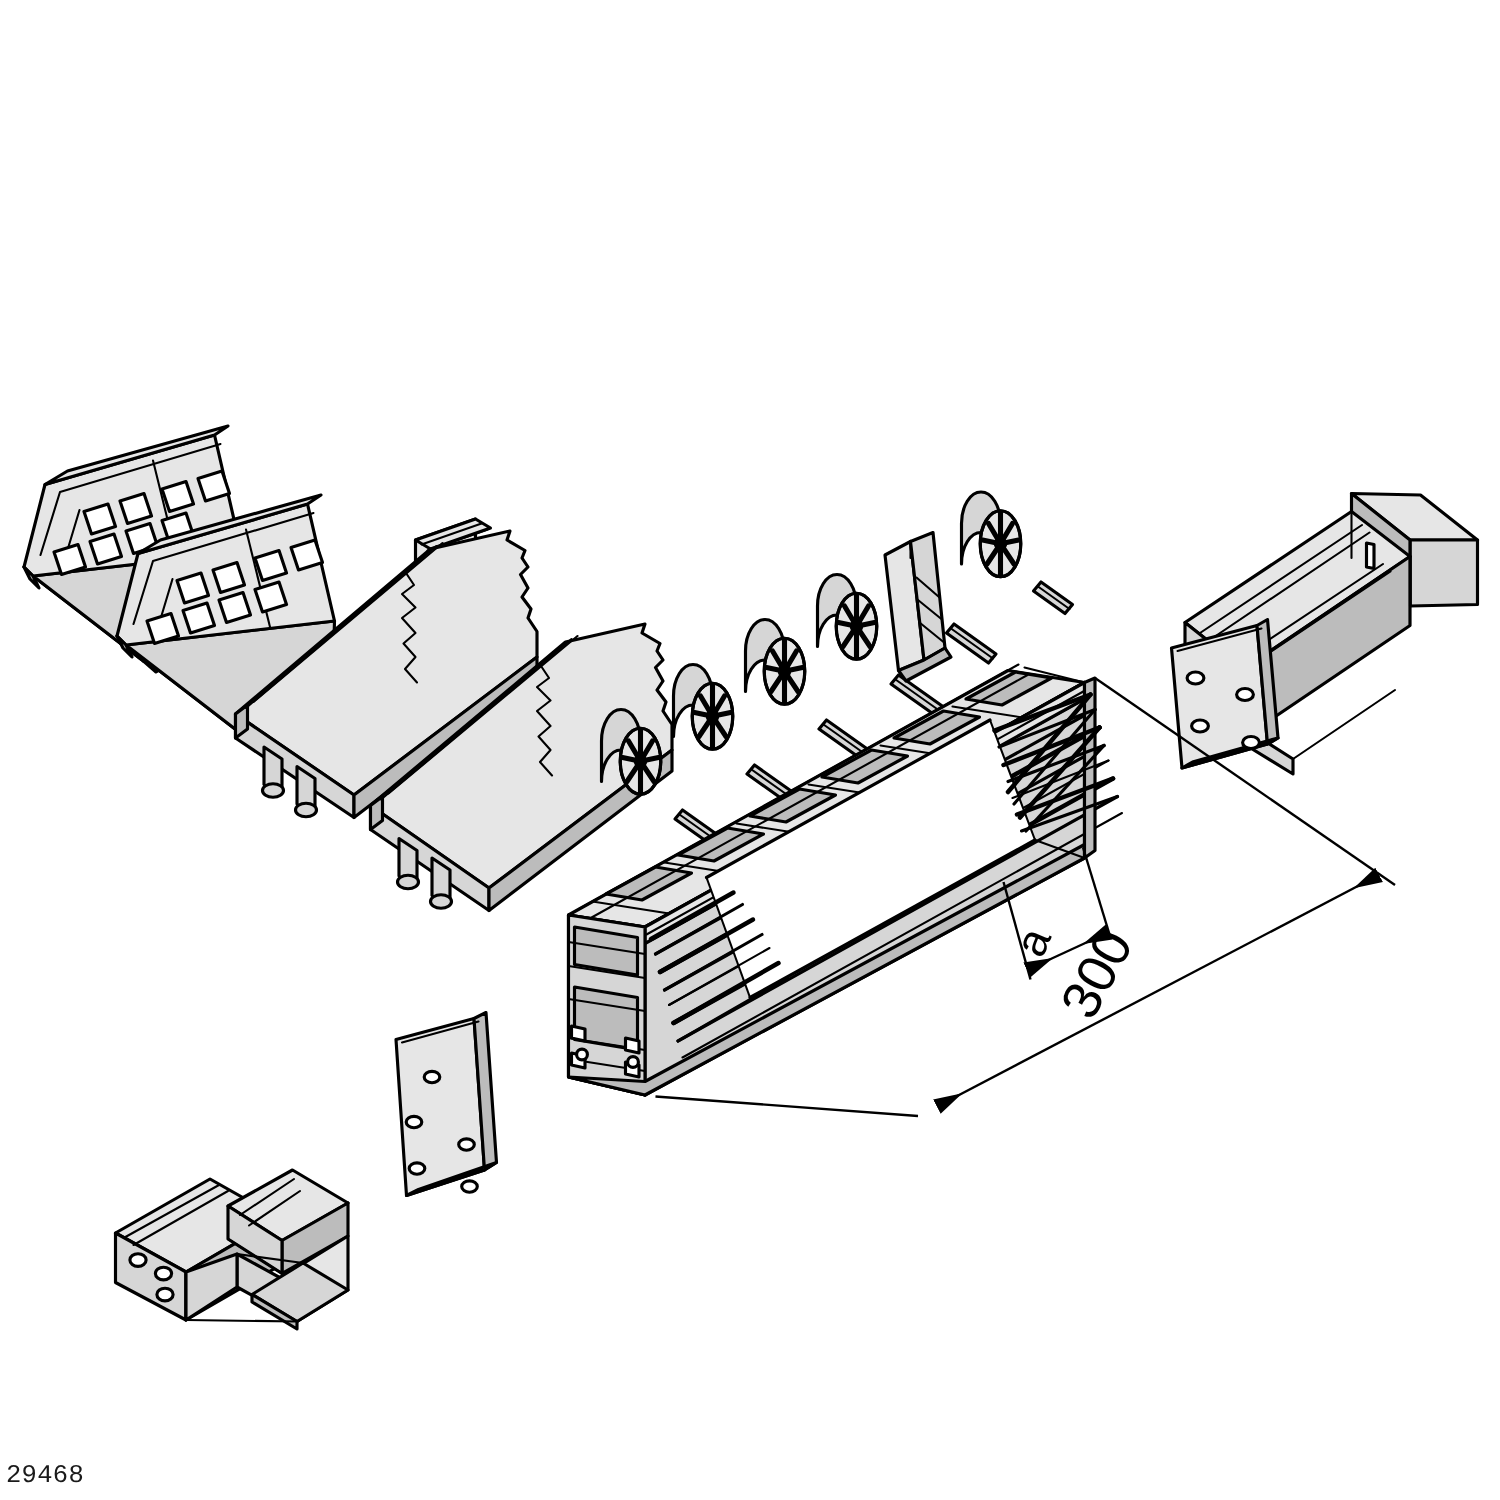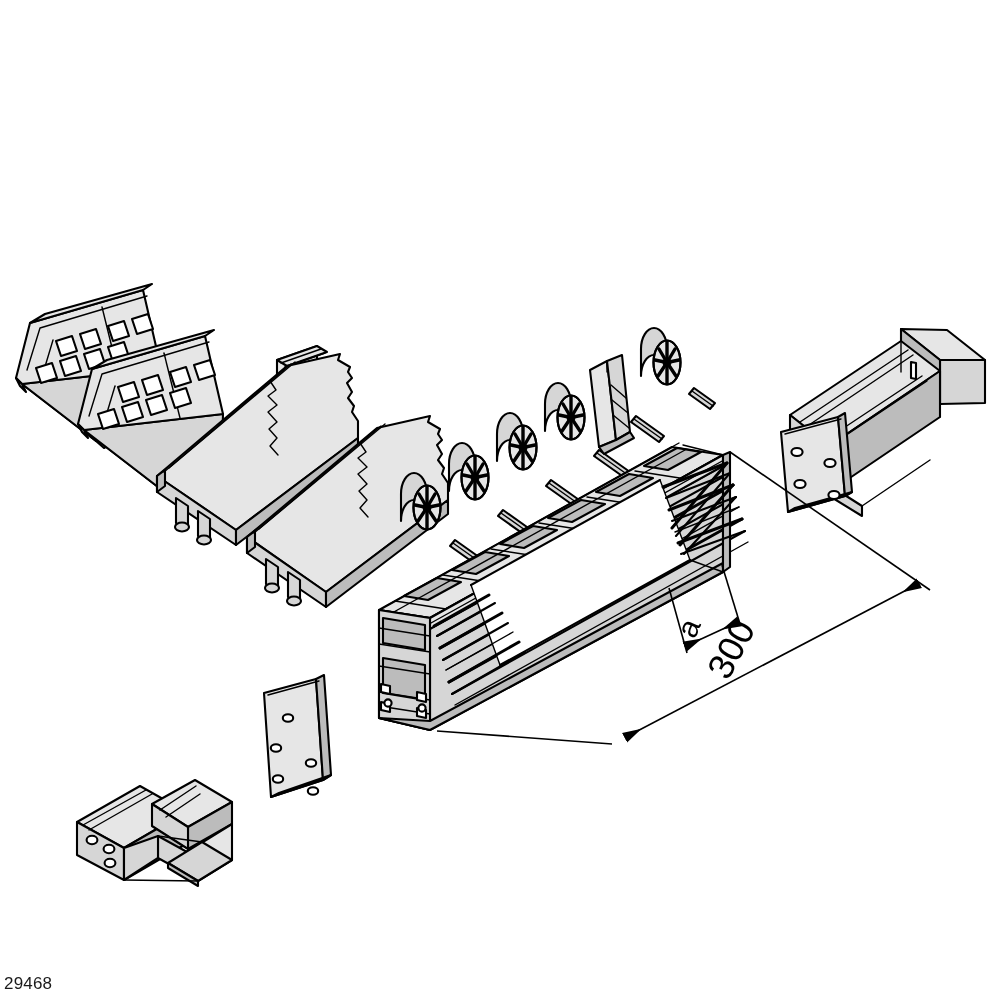--- a/index.html
+++ b/index.html
@@ -23,21 +23,21 @@
   }
   svg#assembly-svg {
     display: block;
     width: 1000px;
     height: 1000px;
   }
   .fig-id {
     position: absolute;
     left: 4px;
     bottom: 6px;
-    font-family: Liberation Sans, sans-serif;
+    font-family: Liberation Mono, monospace;
     font-size: 17px;
     color: #1a1a1a;
     letter-spacing: 0.2px;
     user-select: text;
   }
 </style>
 </head>
 <body>
 
 <div id="drawing-root">

